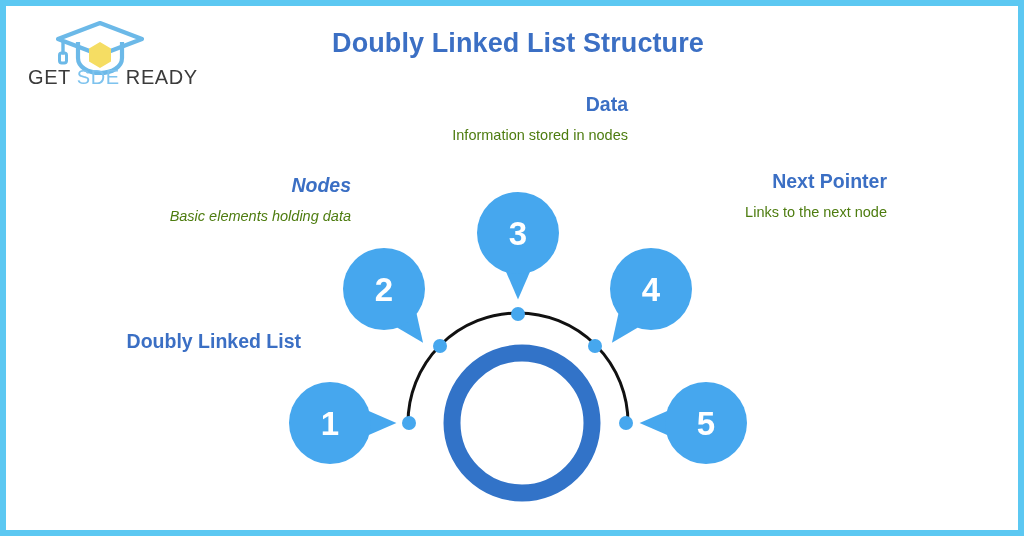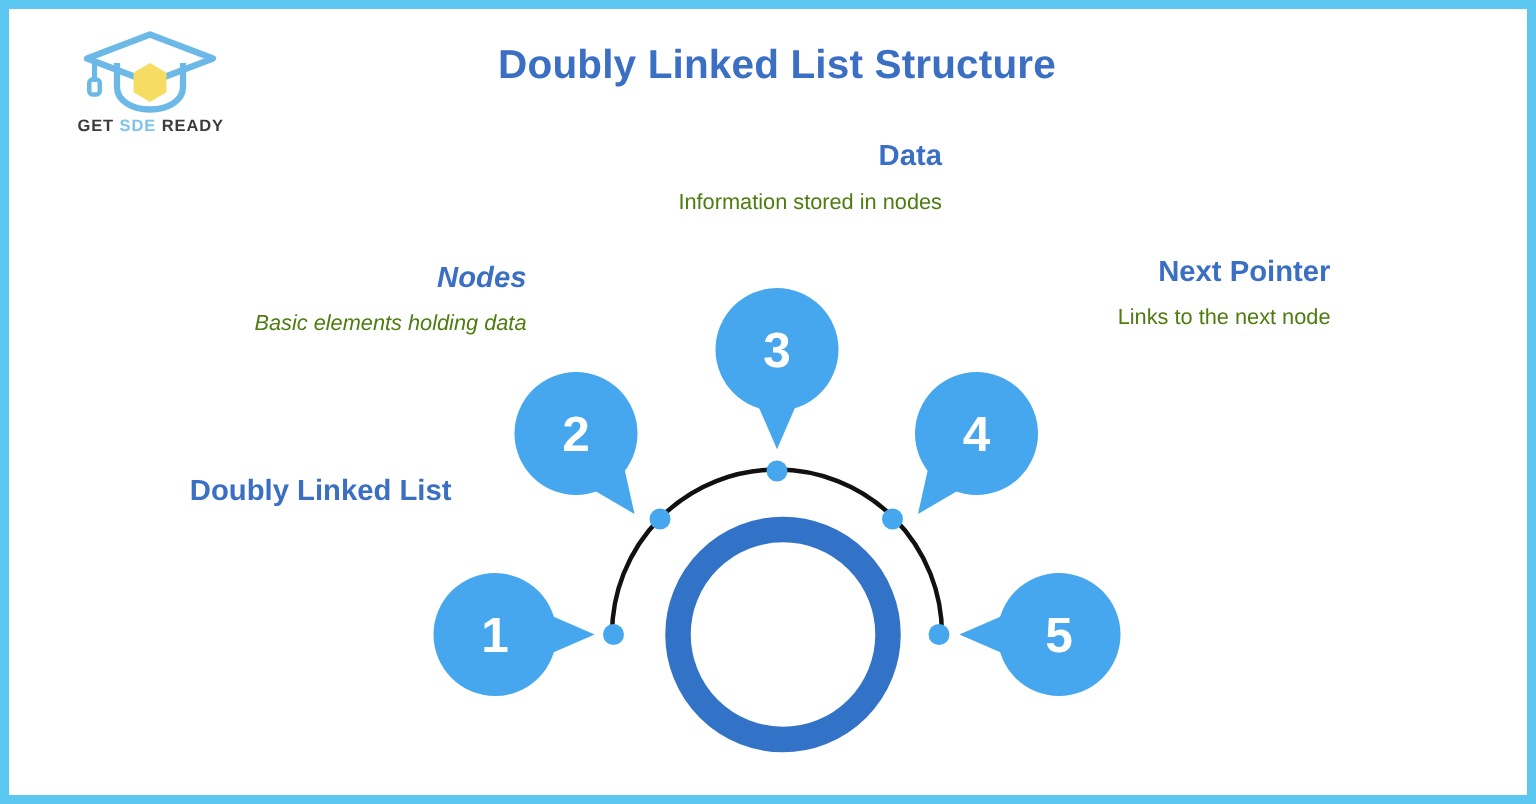--- a/index.html
+++ b/index.html
@@ -33,25 +33,25 @@
   #logo-mark {
     position: absolute;
     left: 24px;
     top: 0px;
     width: 96px;
     height: 56px;
   }
   #logo-text {
     position: absolute;
     left: 0;
-    top: 58px;
+    top: 46px;
     width: 145px;
     text-align: center;
-    font-size: 11px;
-    font-weight: bold;
+    font-size: 20px;
+    font-weight: normal;
     letter-spacing: 0.6px;
     color: #3b3b3b;
     white-space: nowrap;
   }
   #logo-text .sde { color: #7ec3ee; }
 
   
   #title {
     position: absolute;
     left: 0;
@@ -80,21 +80,21 @@
     font-size: 14.5px;
     font-weight: normal;
     color: #4d7c0f;
     line-height: 1.32;
     margin: 9px 0 0 0;
   }
 
   #label-data       { left: 402px; top: 87px;  width: 220px; }
   #label-nodes      { left: 140px; top: 168px; width: 205px; font-style: italic; }
   #label-next       { left: 676px; top: 164px; width: 205px; }
-  #label-dll        { left: 80px;  top: 310px; width: 215px; }
+  #label-dll        { left: 80px;  top: 324px; width: 215px; }
   #label-prev       { left: 730px; top: 315px; width: 220px; }
 
   
   #diagram {
     position: absolute;
     left: 0;
     top: 0;
     width: 1024px;
     height: 536px;
     pointer-events: none;

